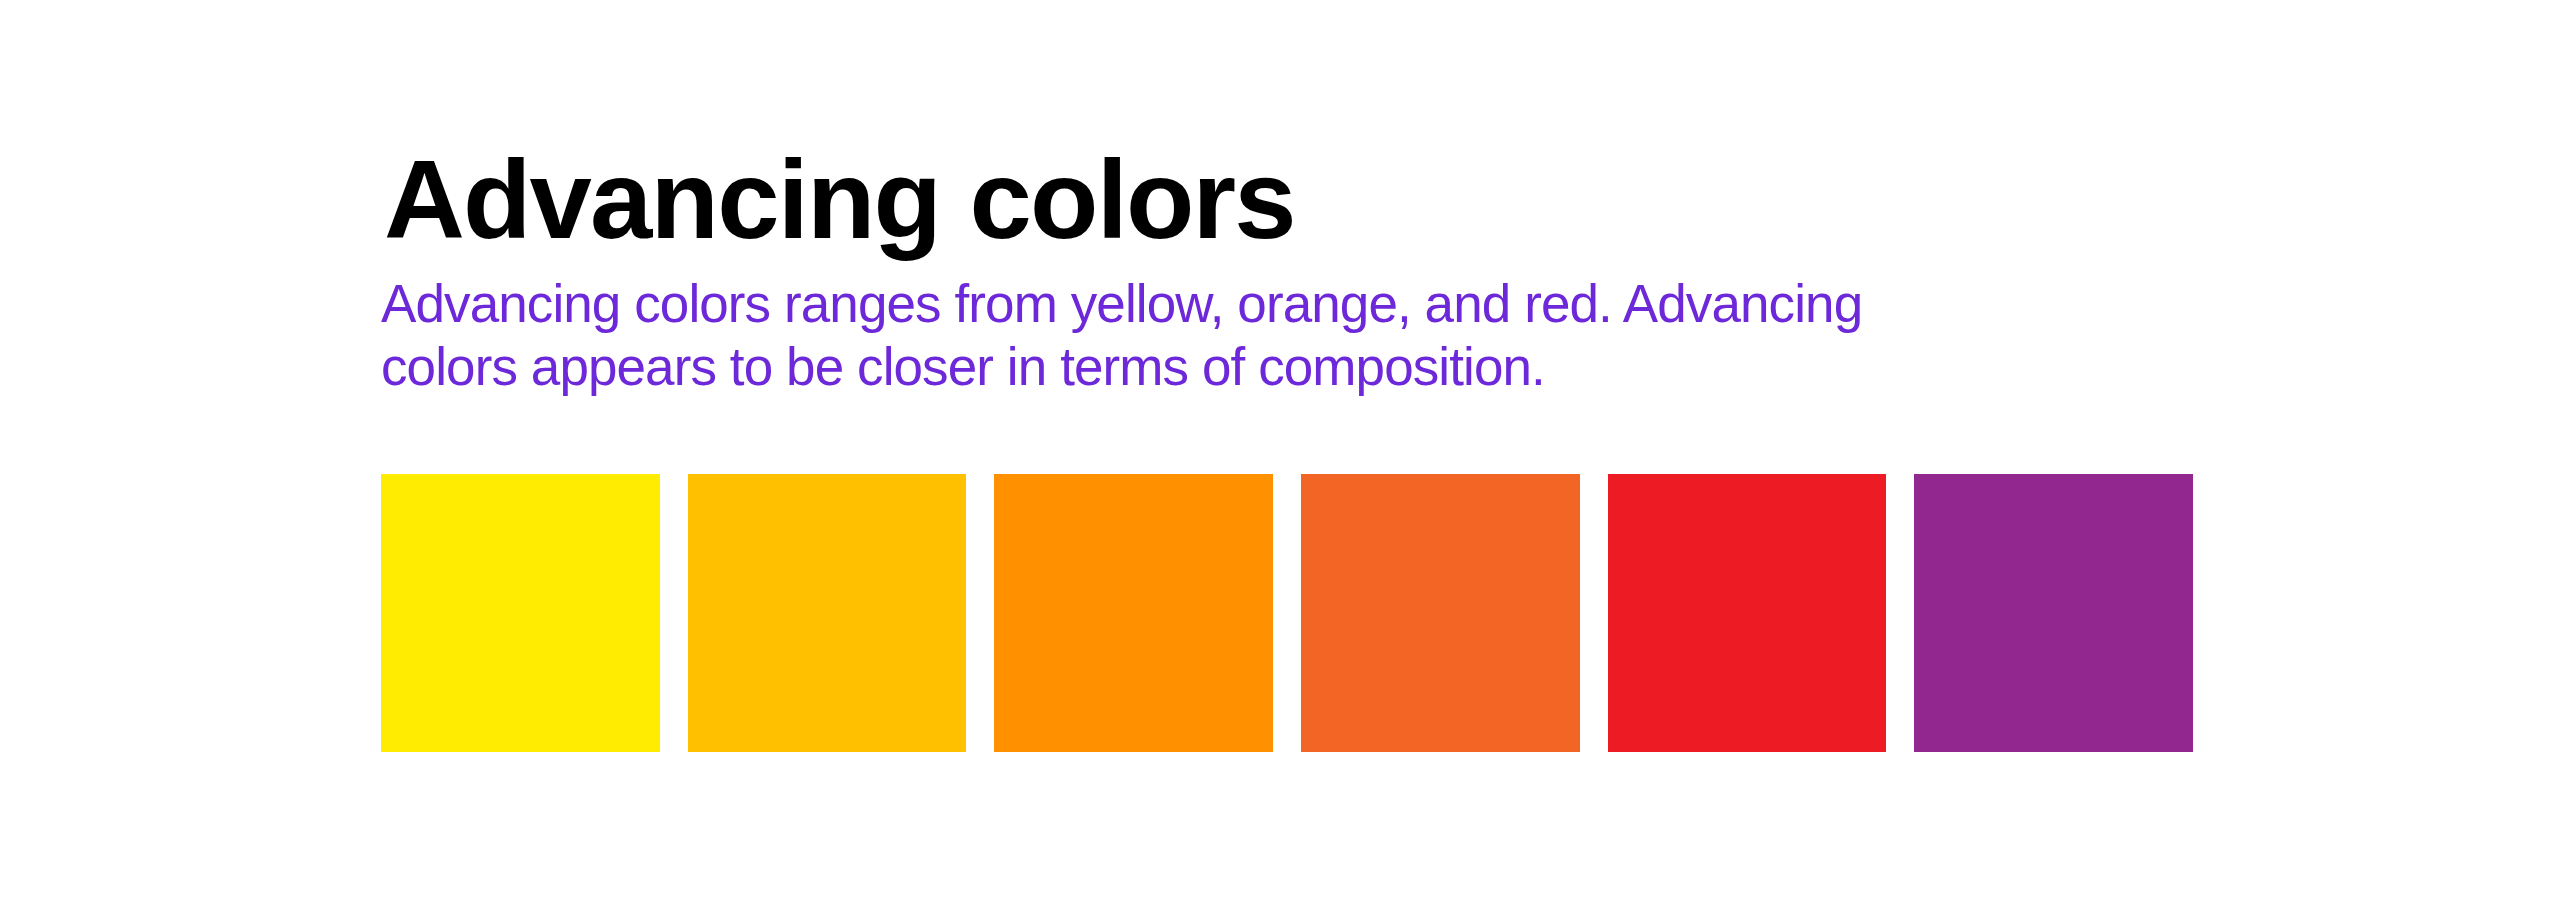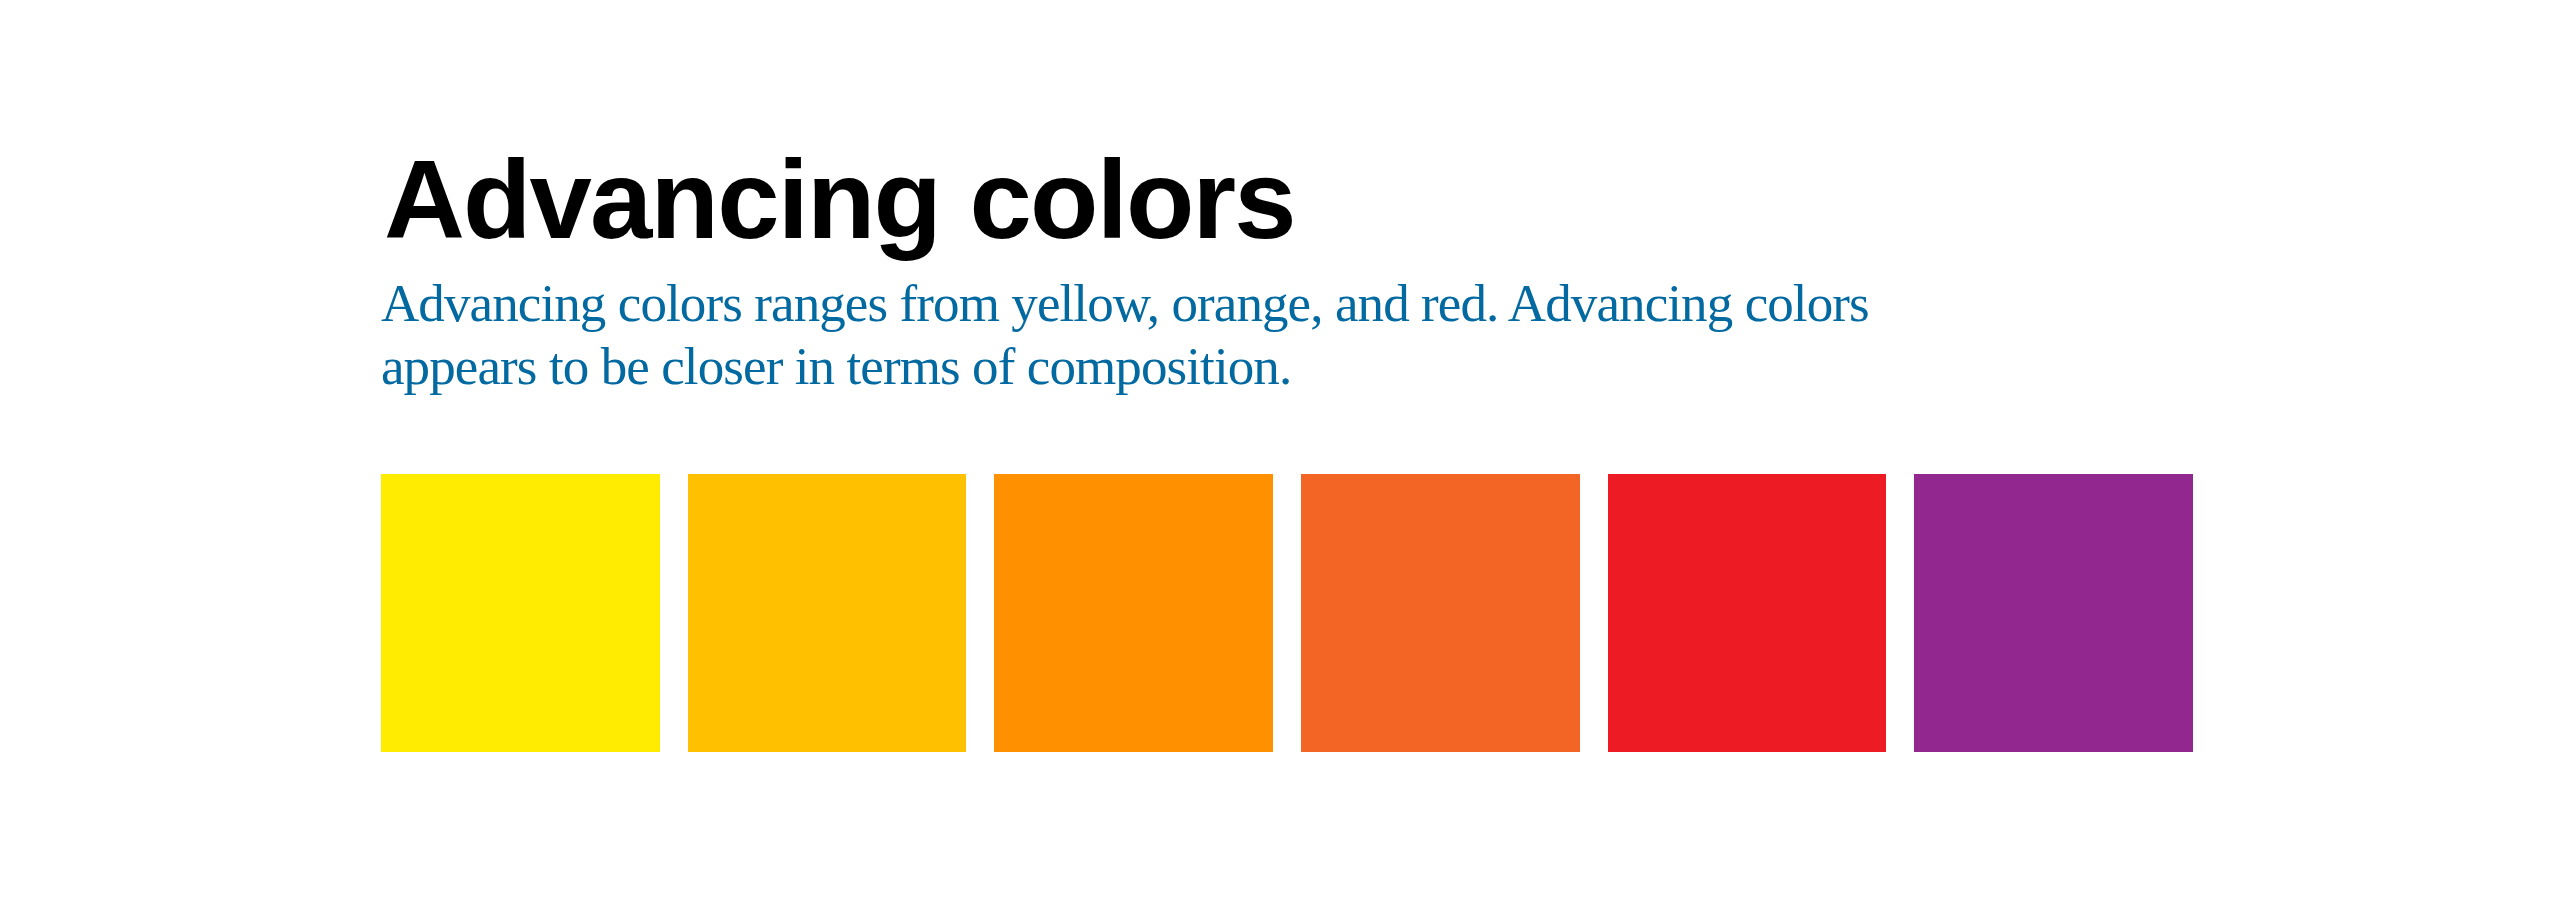--- a/index.html
+++ b/index.html
@@ -72,21 +72,21 @@
     border: 0;
   }
 </style>
 </head>
 <body>
 
 <div class="slide" style="background-color: rgb(255, 255, 255);">
 
   <div class="text-block">
     <h1 class="page-title" style="color: rgb(0, 0, 0);">Advancing colors</h1>
-    <p class="page-subtitle" style="color: #0369a1; font-family: Liberation Serif, serif;">Advancing colors ranges from yellow, orange, and red. Advancing colors appears to be closer in terms of composition.</p>
+    <p class="page-subtitle" style="color: #6d28d9;">Advancing colors ranges from yellow, orange, and red. Advancing colors appears to be closer in terms of composition.</p>
   </div>
 
   <div class="swatch-row">
     <div class="swatch" style="background-color:#FFEC00;"></div>
     <div class="swatch" style="background-color:#FFC000;"></div>
     <div class="swatch" style="background-color:#FF9000;"></div>
     <div class="swatch" style="background-color:#F26524;"></div>
     <div class="swatch" style="background-color:#ED1C24;"></div>
     <div class="swatch" style="background-color:#92278F;"></div>
   </div>

